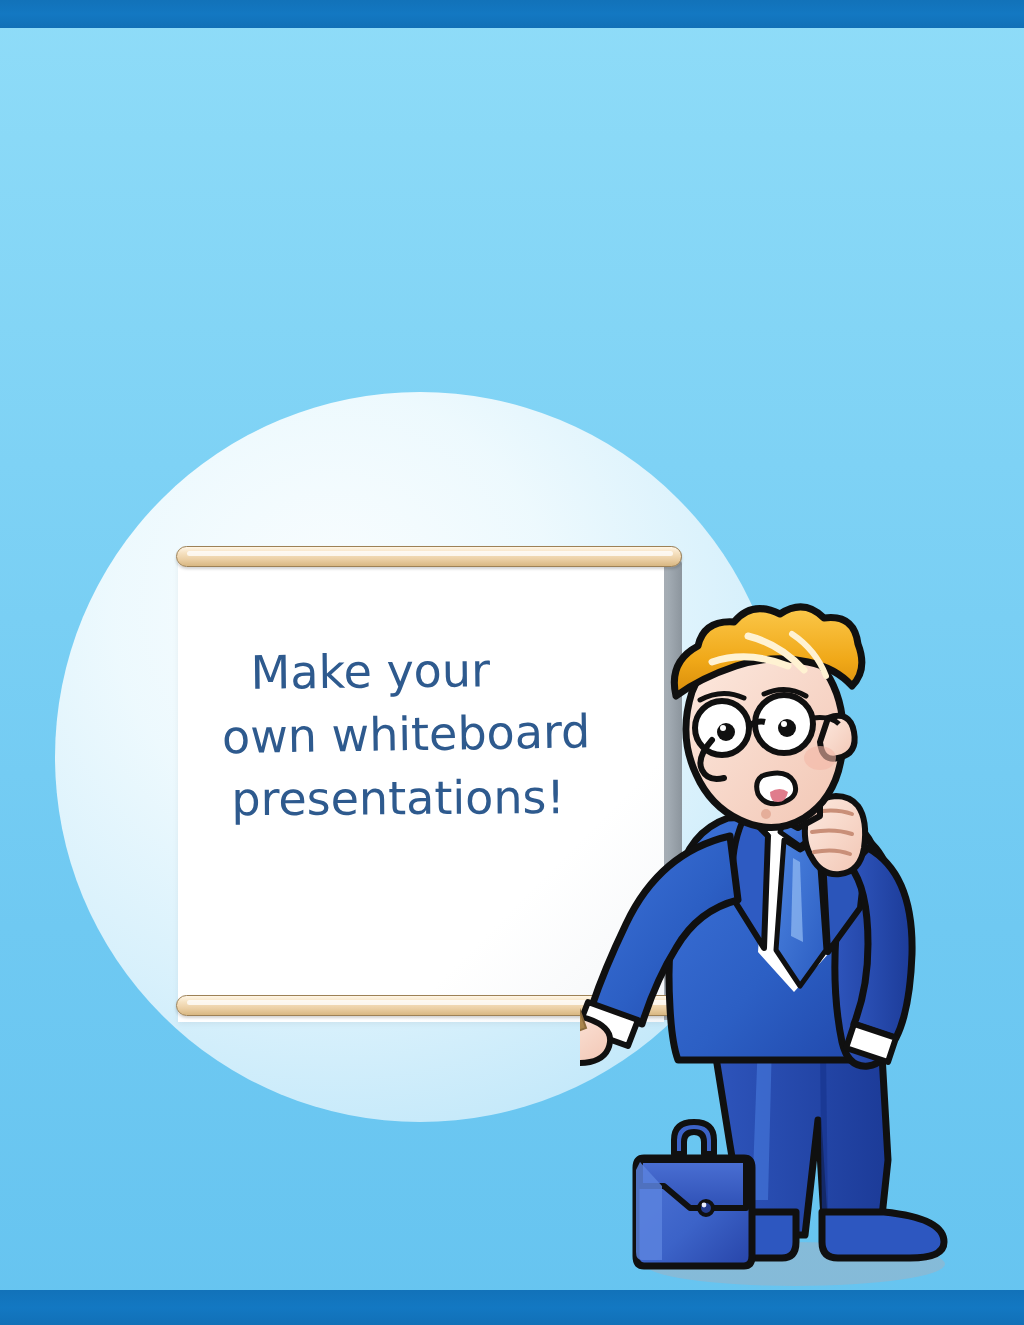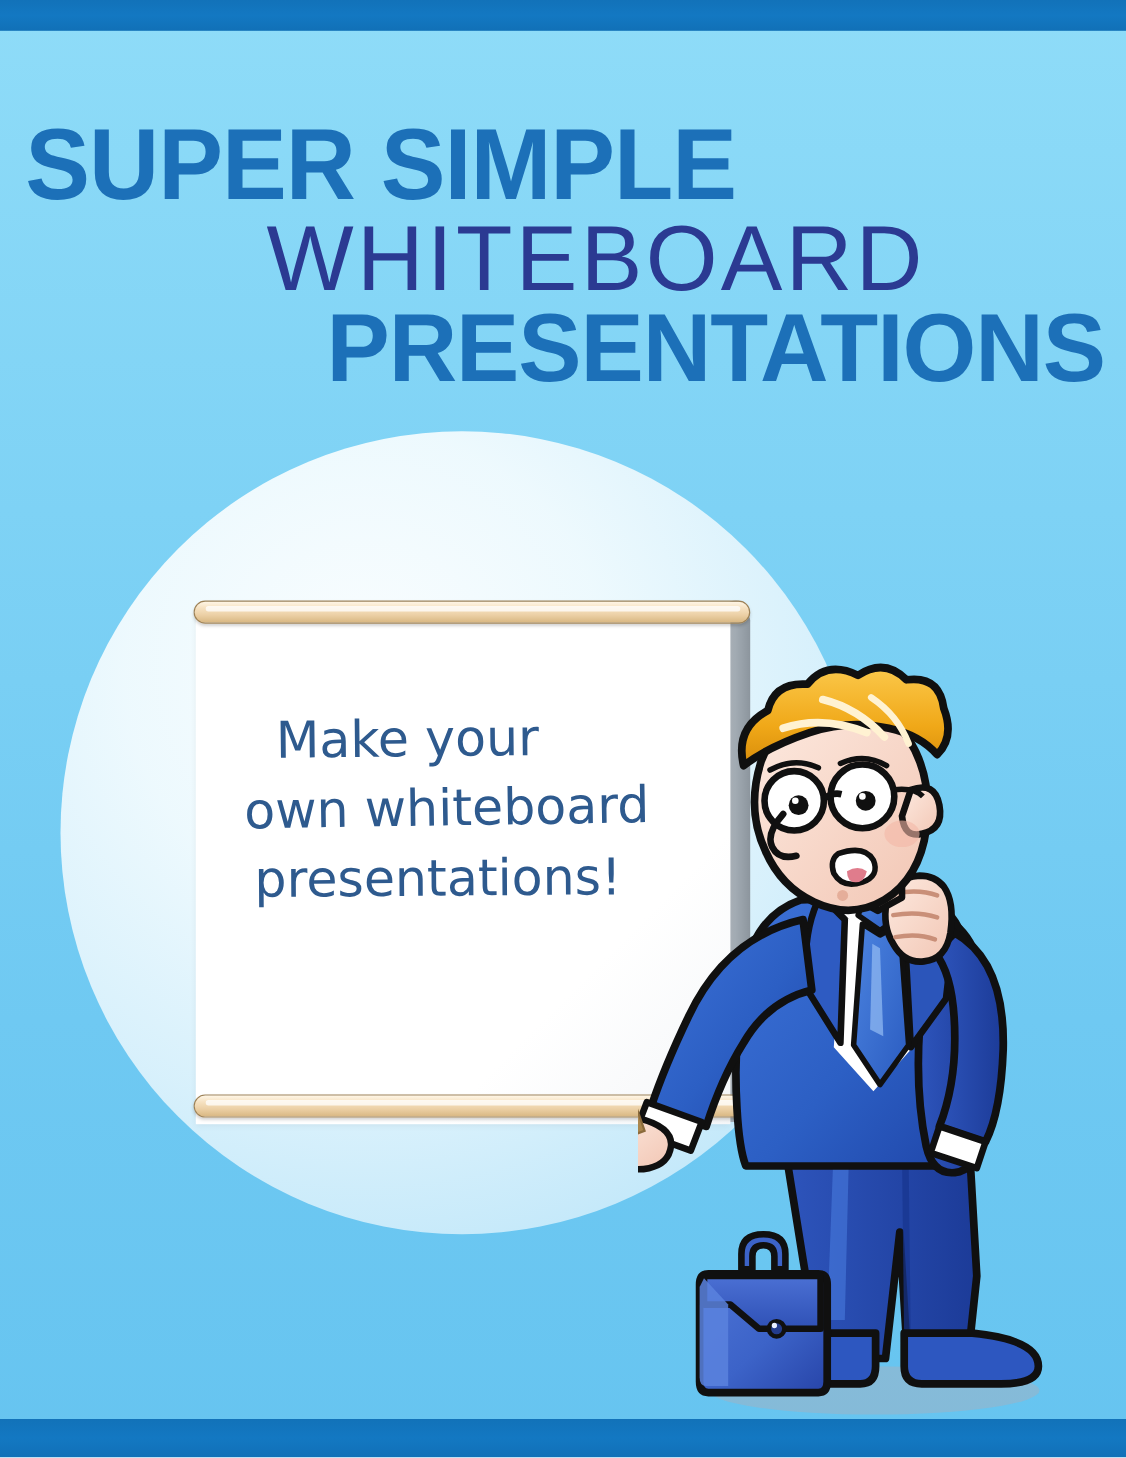--- a/index.html
+++ b/index.html
@@ -147,25 +147,20 @@
 </style>
 </head>
 <body>
 
 <div class="page">
 
   <div class="band band-top"></div>
 
   <div class="bg-circle"></div>
 
-  <div class="heading">
-    <span class="line line-1">SUPER SIMPLE</span>
-    <span class="line line-2">WHITEBOARD</span>
-    <span class="line line-3">PRESENTATIONS</span>
-  </div>
 
   <div class="board">
     <div class="board-shadow-right"></div>
     <div class="board-canvas"></div>
 
     <div class="board-text">
       <span class="ln">Make your</span>
       <span class="ln">own whiteboard</span>
       <span class="ln">presentations!</span>
     </div>

